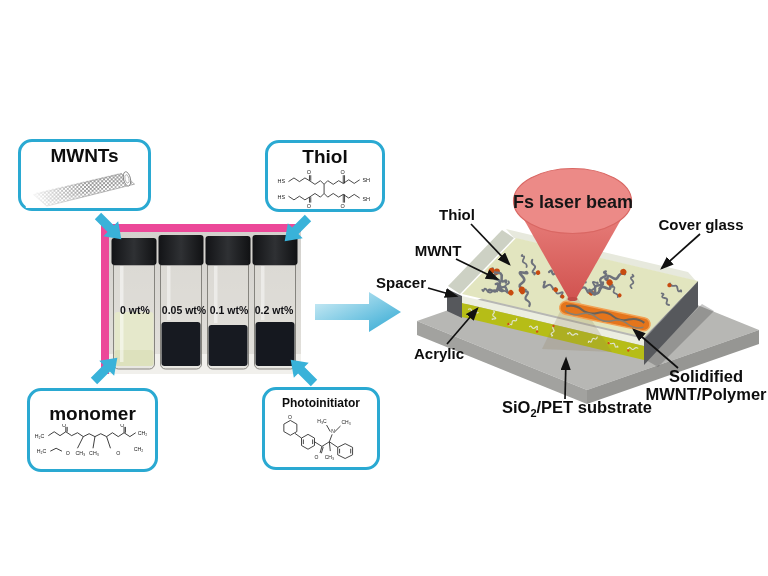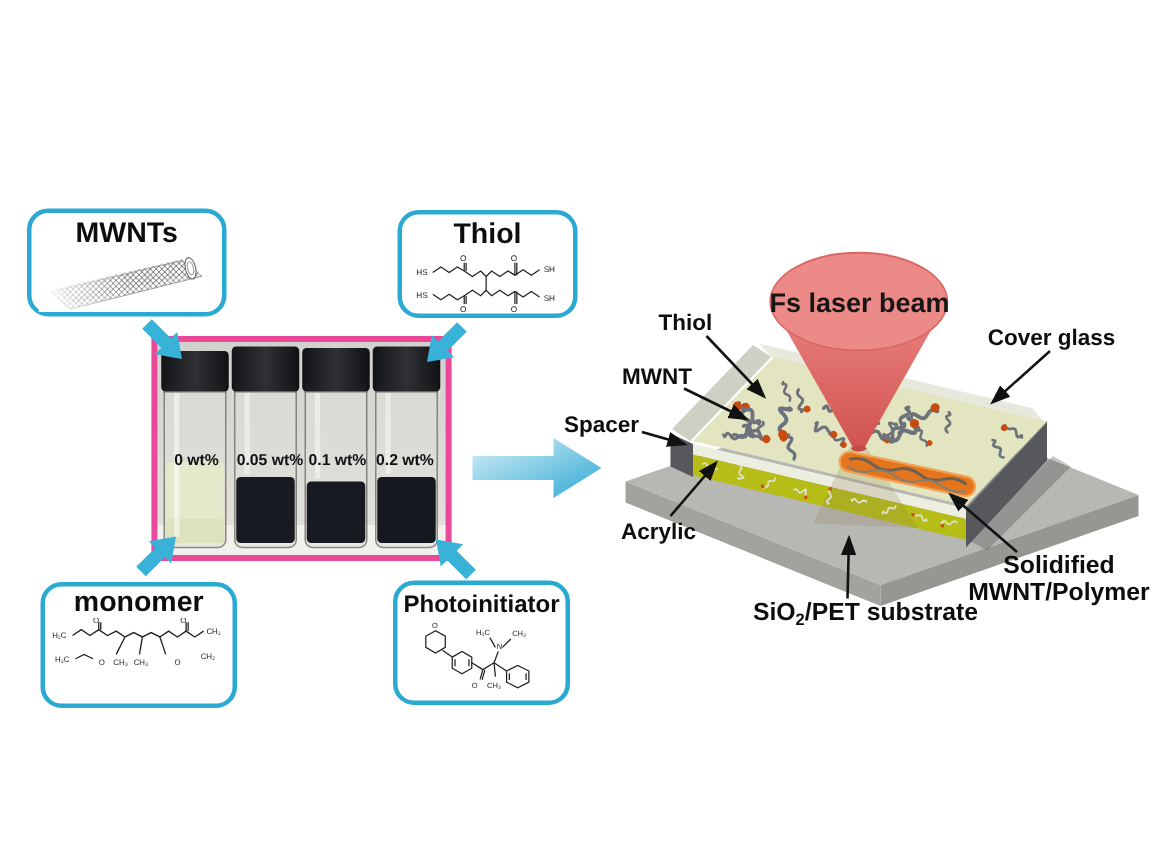--- a/index.html
+++ b/index.html
@@ -2,21 +2,21 @@
 <html><head>
 <meta charset="utf-8">
 <style>
   html,body{margin:0;padding:0;background:#ffffff;}
   .stage{position:relative;width:768px;height:576px;background:#ffffff;overflow:hidden;
          font-family:"Liberation Sans","DejaVu Sans",sans-serif;color:#151515;}
   .abs{position:absolute;}
   .box{position:absolute;border:3px solid #2aa9d2;border-radius:14px;background:#ffffff;
        box-sizing:border-box;text-align:center;}
   .box-title{font-weight:bold;font-size:19px;line-height:21px;color:#0d0d0d;margin-top:3px;}
-  .box-title.small{font-size:16px;line-height:19px;margin-top:4px;}
+  .box-title.small{font-size:12px;line-height:19px;margin-top:4px;}
   .mol{display:block;margin:0 auto;}
   svg text{font-family:"Liberation Sans","DejaVu Sans",sans-serif;}
   .atom{font-size:6px;fill:#1a1a1a;}
   .atom-sm{font-size:5.4px;fill:#1a1a1a;}
   .diag-label{font-weight:bold;font-size:15px;fill:#0d0d0d;}
   .diag-label-lg{font-weight:bold;font-size:16.5px;fill:#0d0d0d;}
   .laser-label{font-weight:bold;font-size:18px;fill:#161616;}
   .vial-label{font-weight:bold;font-size:10.5px;fill:#101014;}
 </style>
 </head>
@@ -66,21 +66,21 @@
       <text class="atom" x="3" y="35">HS</text>
       <text class="atom" x="96" y="16">SH</text>
       <text class="atom" x="96" y="37">SH</text>
       <text class="atom" x="35" y="8">O</text>
       <text class="atom" x="72" y="8">O</text>
       <text class="atom" x="35" y="45">O</text>
       <text class="atom" x="72" y="45">O</text>
     </svg>
   </div>
 
-  <div class="abs" style="left:101px;top:224px;width:200px;height:150px;border:4px solid #ec4899;box-sizing:border-box;background:#d8d6d2;">
+  <div class="abs" style="left:101px;top:224px;width:200px;height:150px;border:8px solid #ec4899;box-sizing:border-box;background:#d8d6d2;">
     <svg width="192" height="142" viewBox="0 0 192 142">
       <defs>
         <linearGradient id="phbg" x1="0" y1="0" x2="0" y2="1">
           <stop offset="0" stop-color="#d3d1cd"></stop>
             <stop offset="1" stop-color="#e4e2dd"></stop>
         </linearGradient>
         <linearGradient id="capg" x1="0" y1="0" x2="1" y2="0">
           <stop offset="0" stop-color="#121316"></stop>
             <stop offset="0.5" stop-color="#2f3134"></stop>
             <stop offset="1" stop-color="#101113"></stop>
@@ -131,21 +131,21 @@
   <svg class="abs" style="left:80px;top:205px;" width="250" height="195" viewBox="0 0 250 195">
     <g fill="#39b2d9">
       <polygon transform="translate(18,11) rotate(45)" points="0,-4.5 18,-4.5 18,-10.5 33,0 18,10.5 18,4.5 0,4.5"></polygon>
       <polygon transform="translate(228,13) rotate(135)" points="0,-4.5 18,-4.5 18,-10.5 33,0 18,10.5 18,4.5 0,4.5"></polygon>
       <polygon transform="translate(14,176) rotate(-45)" points="0,-4.5 18,-4.5 18,-10.5 33,0 18,10.5 18,4.5 0,4.5"></polygon>
       <polygon transform="translate(234,178) rotate(-135)" points="0,-4.5 18,-4.5 18,-10.5 33,0 18,10.5 18,4.5 0,4.5"></polygon>
     </g>
   </svg>
 
   <div class="box" style="left:27px;top:388px;width:131px;height:84px;">
-    <div class="box-title" style="margin-top:0;">monomer</div>
+    <div class="box-title" style="margin-top:12px;">monomer</div>
     <svg class="mol" width="122" height="33" viewBox="0 0 124 34">
       <g stroke="#222" stroke-width="0.9" fill="none">
         <polyline points="16,12 22,8 28,12 34,8 40,12 46,9 52,13 58,10 64,13 70,10 76,13 82,9 88,13 94,9 100,13 106,9"></polyline>
         <line x1="34" y1="8" x2="34" y2="3"></line>
           <line x1="35.4" y1="8" x2="35.4" y2="3"></line>
         <line x1="94" y1="9" x2="94" y2="3"></line>
           <line x1="95.4" y1="9" x2="95.4" y2="3"></line>
         <line x1="52" y1="13" x2="46" y2="25"></line>
         <line x1="64" y1="13" x2="62" y2="25"></line>
         <line x1="76" y1="13" x2="80" y2="25"></line>

